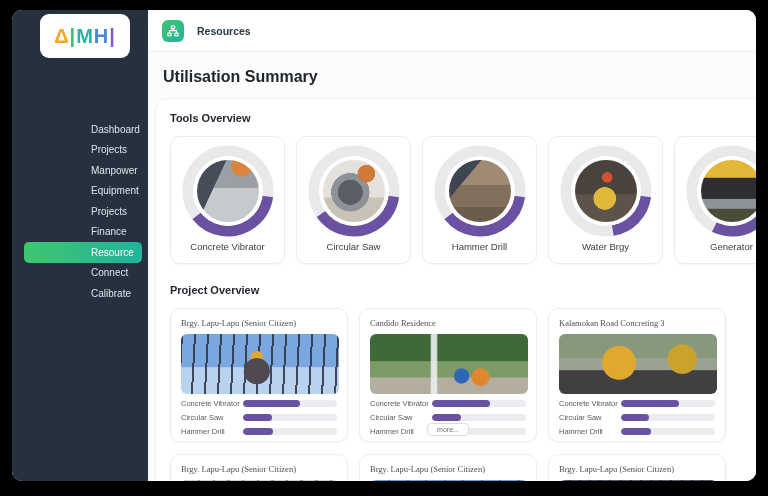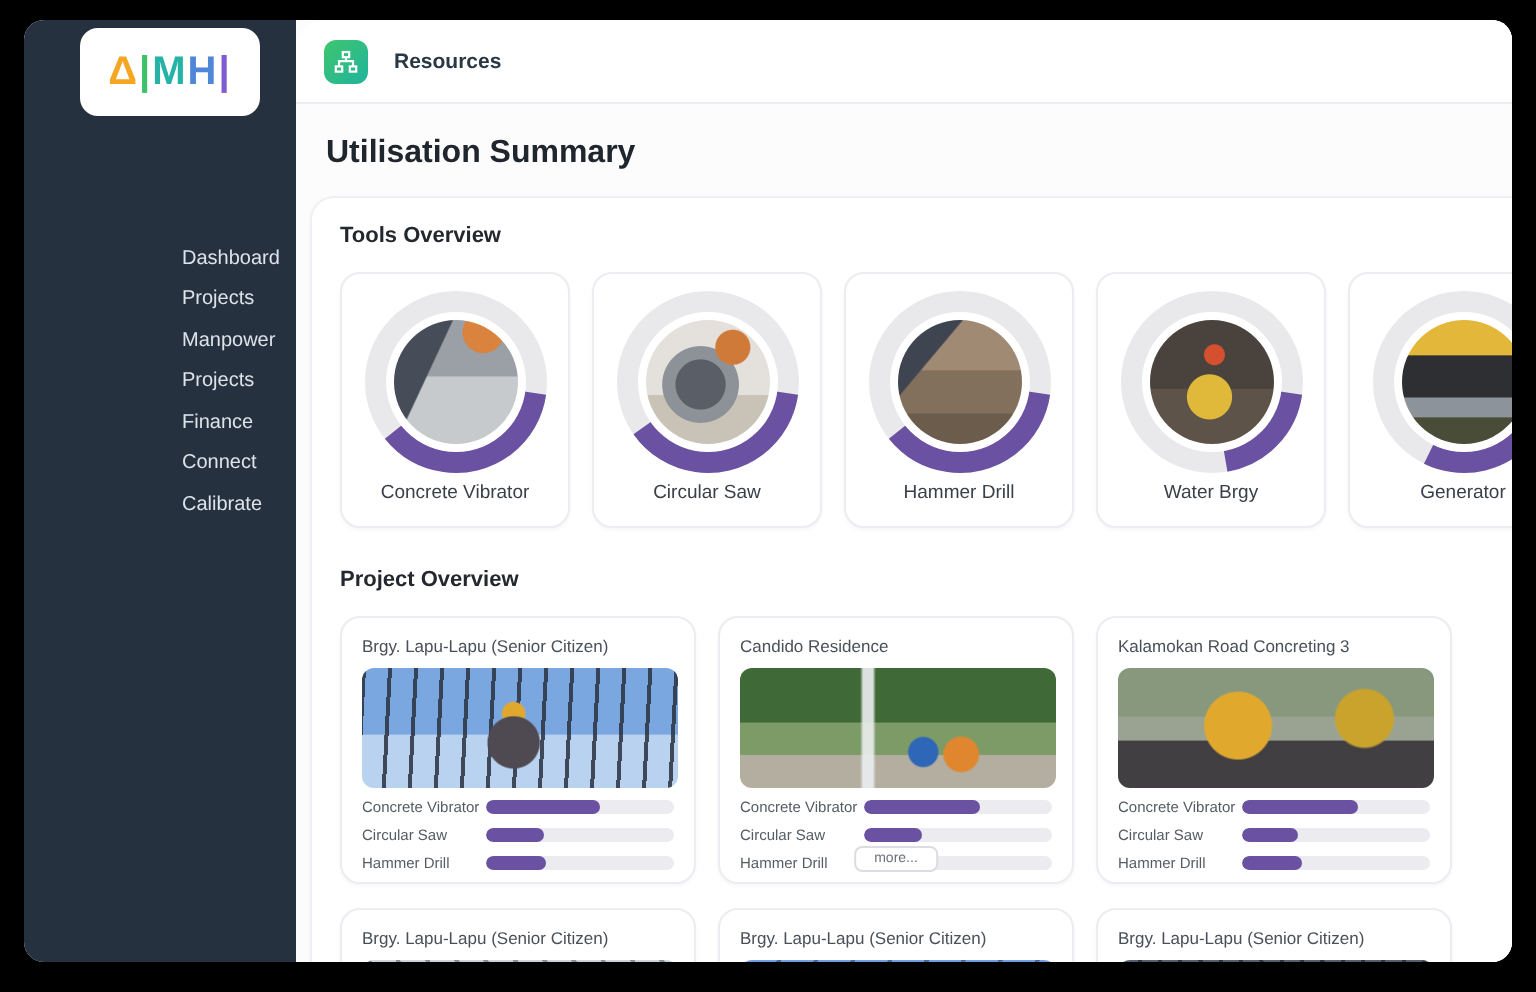--- a/index.html
+++ b/index.html
@@ -52,21 +52,21 @@
   .tool-photo { position:absolute; left:15px; top:15px; width:62px; height:62px; border-radius:50%;
     box-shadow:0 0 0 4px #fff; }
   .tool-label { margin-top:4px; font-size:9.5px; color:#3a4049; }
 
   
   #project-heading { margin-top:20px; }
   .proj-row { display:flex; gap:11px; margin-top:12px; }
   .proj-card { position:relative; flex:0 0 178px; width:178px; height:134px; background:#fff;
     border:1px solid #ececf1; border-radius:10px; box-shadow:0 1px 2px rgba(20,20,40,.04);
     padding:9px 10px; cursor:pointer; }
-  .proj-title { font-size:8.5px; color:#4a5058; }
+  .proj-title { font-size:8.5px; color:#4a5058;font-family:Liberation Serif, serif; }
   .proj-photo { margin-top:6px; width:158px; height:60px; border-radius:6px; }
   .bar-row { display:flex; align-items:center; margin-top:5px; }
   .bar-label { flex:0 0 62px; font-size:7.5px; color:#565c64; }
   .bar-track { flex:1; height:7px; border-radius:4px; background:#ececf0; overflow:hidden; }
   .bar-fill { height:7px; border-radius:4px; background:var(--purple,#6a51a1); }
   .more-btn { position:absolute; left:50%; transform:translateX(-50%); bottom:5px;
     font-size:7px; color:#6b7178; background:#fff; border:1px solid #dcdce2; border-radius:4px;
     padding:2px 9px; cursor:pointer; }
 
   
@@ -154,36 +154,59 @@
                 <path d="M2.2 8 a3.8 3.8 0 0 1 7.6 0"></path>
                 <path d="M1.2 8.6 h9.6" stroke-linecap="round"></path>
                 <path d="M6 2.6 v1.6"></path>
               </svg>
             </span>
             <span>Manpower</span>
           </div>
           <div class="nav-item">
             <span class="nav-ic">
               <svg width="12" height="12" viewBox="0 0 12 12" fill="none" stroke="currentColor" stroke-width="1">
+                <path d="M2 2.2 v5.3 h5"></path>
+                <rect x="3.2" y="4.8" width="4" height="2.7"></rect>
+                <path d="M9.6 2.8 v6.4 h1.6"></path>
+                <circle cx="4" cy="9.8" r="1"></circle>
+                <circle cx="7.6" cy="9.8" r="1"></circle>
+              </svg>
+            </span>
+            <span>Equipment</span>
+          </div>
+          <div class="nav-item">
+            <span class="nav-ic">
+              <svg width="12" height="12" viewBox="0 0 12 12" fill="none" stroke="currentColor" stroke-width="1">
                 <rect x="1.6" y="2.4" width="8.8" height="8" rx="1"></rect>
                 <path d="M3.8 1.3 v2 M8.2 1.3 v2 M1.6 4.8 h8.8"></path>
                 <path d="M3.6 6.8 h1 M5.5 6.8 h1 M7.4 6.8 h1 M3.6 8.7 h1 M5.5 8.7 h1"></path>
               </svg>
             </span>
             <span>Projects</span>
           </div>
           <div class="nav-item">
             <span class="nav-ic">
               <svg width="12" height="12" viewBox="0 0 12 12" fill="none" stroke="currentColor" stroke-width="1">
                 <circle cx="6" cy="6" r="4.6"></circle>
                 <path d="M4.9 8.6 V3.6 h1.5 a1.4 1.4 0 0 1 0 2.8 H4.9"></path>
                 <path d="M4.1 4.6 h3.8 M4.1 5.8 h3.8"></path>
               </svg>
             </span>
             <span>Finance</span>
+          </div>
+          <div class="nav-item active">
+            <span class="nav-ic">
+              <svg width="12" height="12" viewBox="0 0 12 12" fill="none" stroke="currentColor" stroke-width="1">
+                <rect x="4.4" y="1" width="3.2" height="2.6"></rect>
+                <rect x="0.9" y="8.2" width="3.2" height="2.6"></rect>
+                <rect x="7.9" y="8.2" width="3.2" height="2.6"></rect>
+                <path d="M6 3.6 v2 M6 5.6 H2.5 v2.6 M6 5.6 h3.5 v2.6"></path>
+              </svg>
+            </span>
+            <span>Resource</span>
           </div>
           <div class="nav-item">
             <span class="nav-ic">
               <svg width="12" height="12" viewBox="0 0 12 12" fill="none" stroke="currentColor" stroke-width="1">
                 <circle cx="6" cy="4.4" r="2.9"></circle>
                 <path d="M6 7.3 v2.2"></path>
                 <path d="M4.7 10.6 h2.6"></path>
               </svg>
             </span>
             <span>Connect</span>

